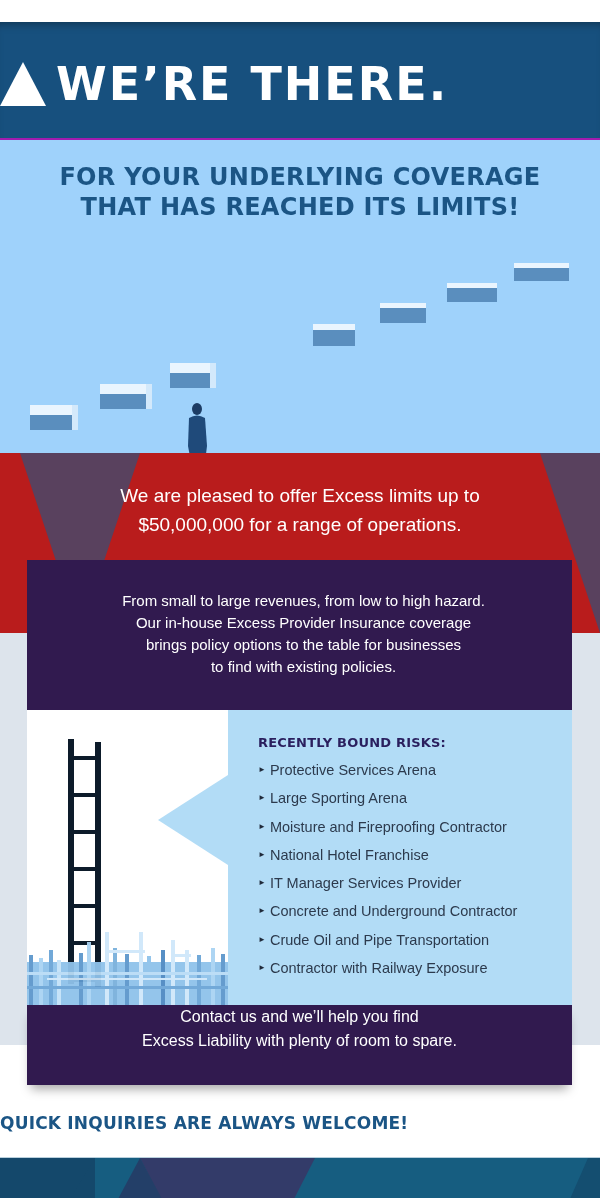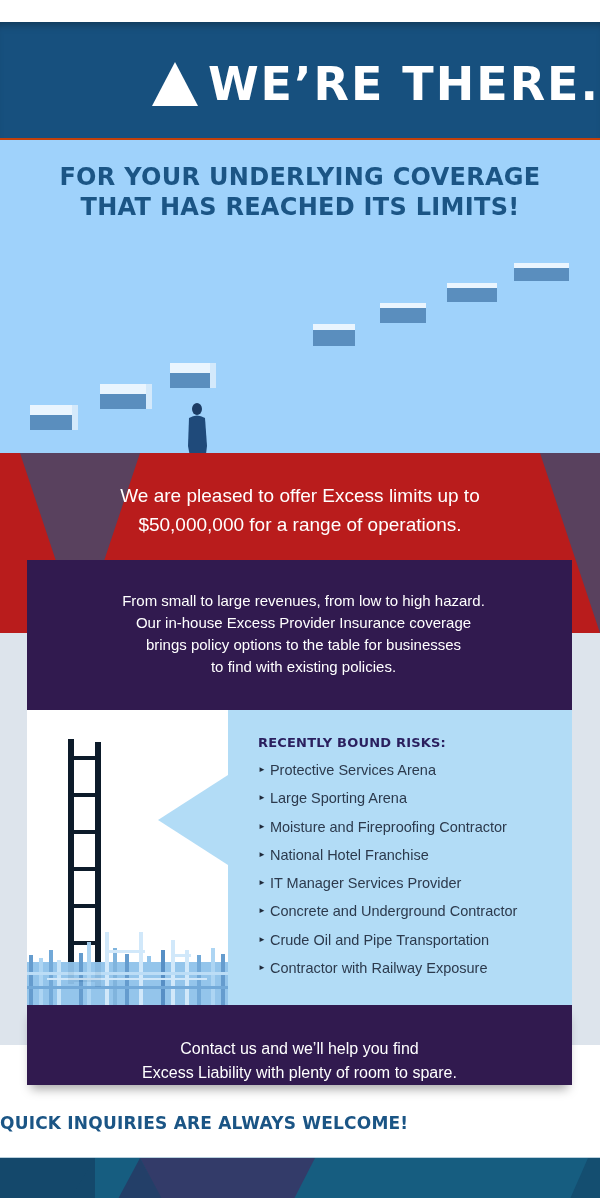--- a/index.html
+++ b/index.html
@@ -3,37 +3,37 @@
 <meta charset="utf-8">
 <style>
   * { box-sizing: border-box; margin: 0; padding: 0; }
   html, body { width: 600px; height: 1198px; background: #ffffff; overflow: hidden; }
   body { position: relative; font-family: "Liberation Sans", sans-serif; }
 
   .header {
     position: absolute; left: 0; top: 22px; width: 600px; height: 116px;
     background: #17507e;
     box-shadow: inset 0 8px 8px -6px rgba(0,0,0,0.35);
-    display: flex; align-items: center; justify-content: flex-end;
+    display: flex; align-items: center; justify-content: flex-start;
   }
   .header .tri {
     width: 0; height: 0;
     border-left: 23px solid transparent;
     border-right: 23px solid transparent;
     border-bottom: 44px solid #ffffff;
     margin-right: 10px; margin-top: 8px;
   }
   .header .title {
     color: #ffffff; font-family: "DejaVu Sans", sans-serif; font-weight: bold;
     font-size: 46px; letter-spacing: 2px; margin-top: 8px;
   }
 
   .hero {
     position: absolute; left: 0; top: 138px; width: 600px; height: 315px;
-    background: #9fd2fb; border-top: 2px solid #c2410c;
+    background: #9fd2fb; border-top: 2px solid #a21caf;
   }
   .hero .headline {
     position: absolute; left: 0; top: 22px; width: 600px; text-align: center;
     color: #1b5585; font-family: "DejaVu Sans", sans-serif; font-weight: bold;
     font-size: 24px; line-height: 30px; letter-spacing: 0.3px;
   }
   .step { position: absolute; }
   .step .top { position: absolute; left: 0; top: 0; width: 100%; height: 40%; background: #eaf5fe; }
   .step .front { position: absolute; left: 0; bottom: 0; width: 100%; height: 60%; background: #5a8ebe; }
   .step .side { position: absolute; right: -6px; top: 0; width: 6px; height: 100%; background: #d3e9fb; }
@@ -89,21 +89,21 @@
   }
   .risk-list { position: absolute; left: 30px; top: 50px; list-style: none; }
   .risk-list li {
     height: 28.3px; line-height: 20px; font-size: 14.5px; color: #2c3a4d; white-space: nowrap;
     display: flex; align-items: flex-start;
   }
   .risk-list .bullet { font-size: 8px; line-height: 20px; margin-right: 4px; color: #1f2a3a; }
 
   .box-purple-2 {
     position: absolute; left: 27px; top: 1005px; width: 545px; height: 80px;
-    background: #311a4f; display: flex; align-items: flex-end; justify-content: center;
+    background: #311a4f; display: flex; align-items: flex-start; justify-content: center;
     box-shadow: 0 8px 10px -4px rgba(0,0,0,0.35);
   }
   .box-purple-2 .text { color: #ffffff; font-size: 16px; line-height: 24px; text-align: center; }
 
   .quick {
     position: absolute; left: 0; top: 1113px; width: 600px; text-align: left;
     color: #1b5585; font-family: "DejaVu Sans", sans-serif; font-weight: bold; font-size: 17px; letter-spacing: 0.2px;
   }
 
   .footer {

